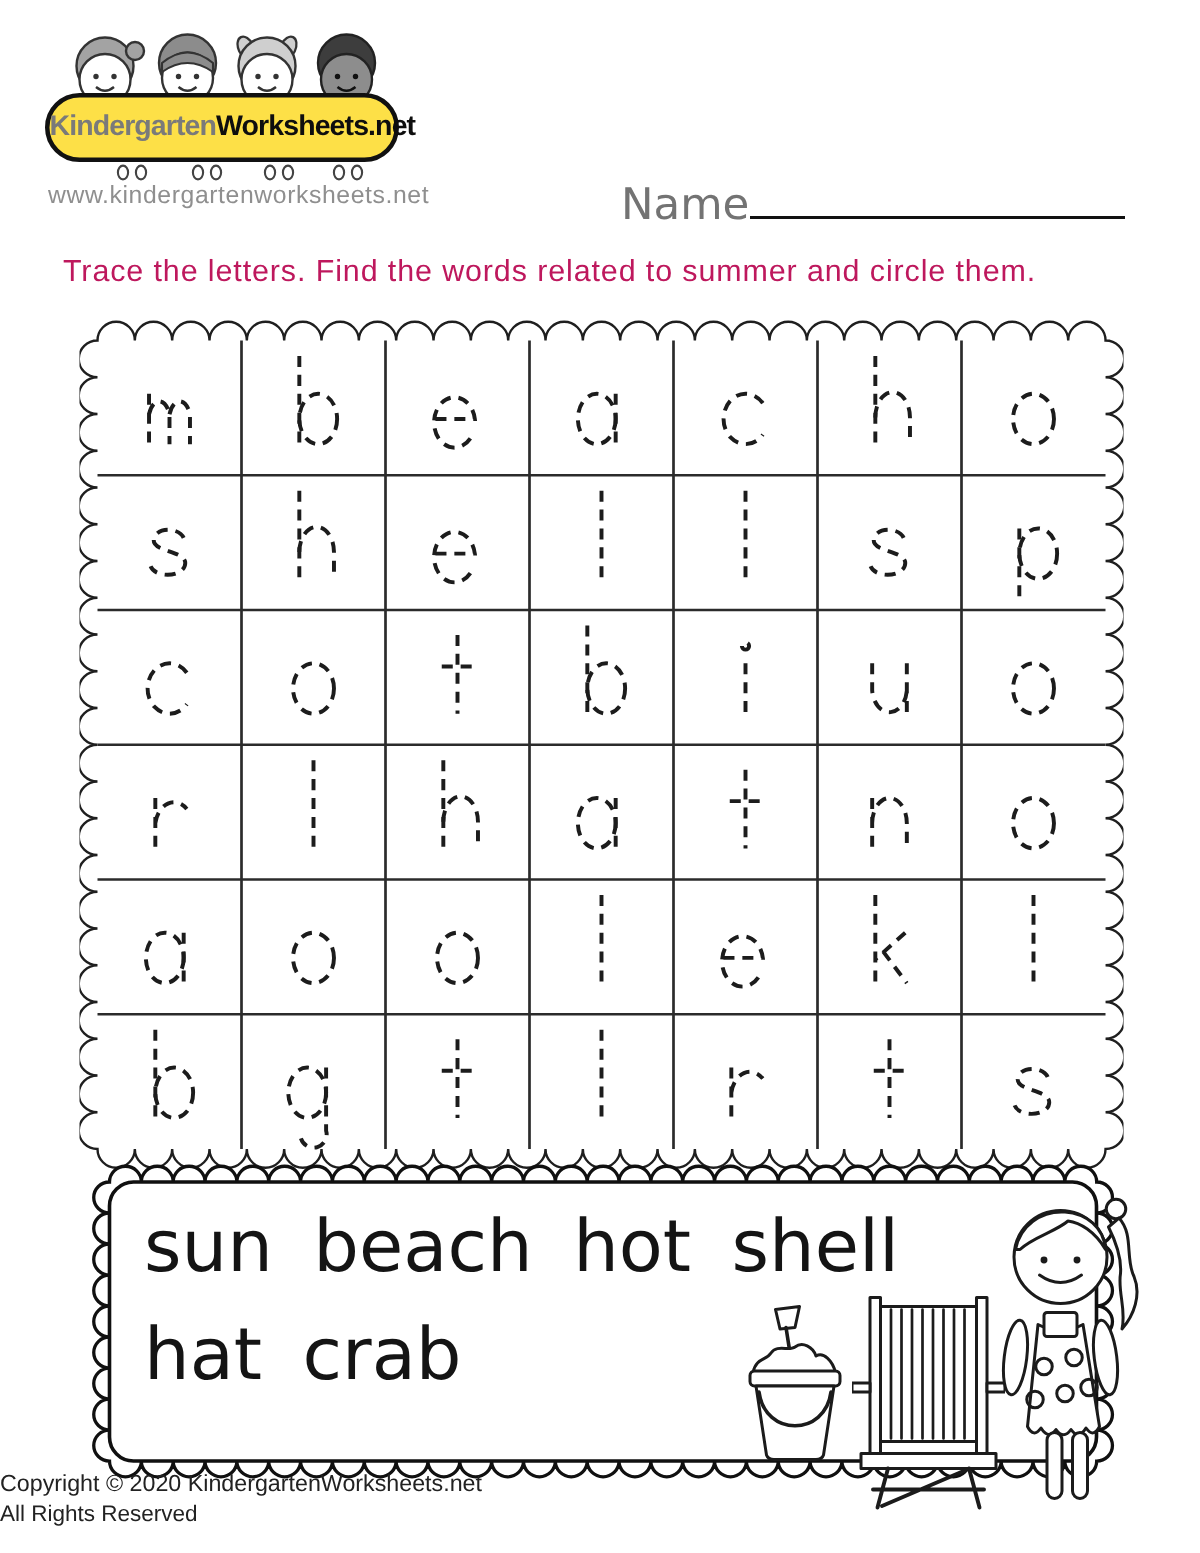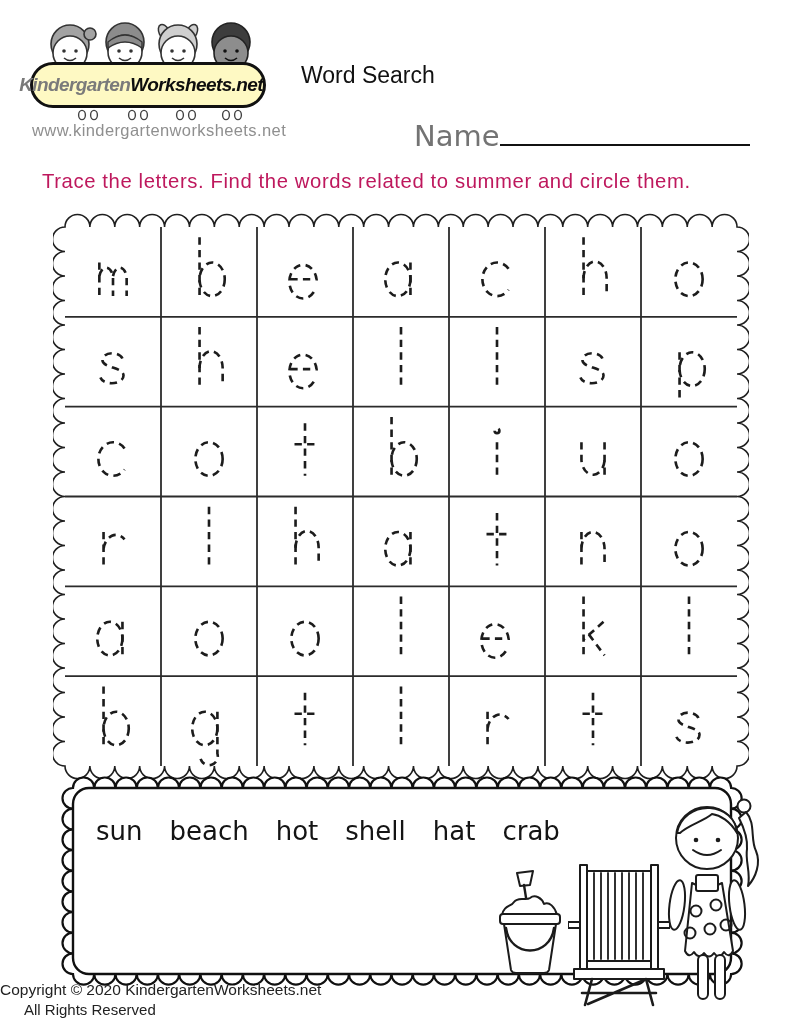--- a/index.html
+++ b/index.html
@@ -4,21 +4,21 @@
 <style>
   html,body{margin:0;padding:0;background:#fff;}
   .page{position:relative;width:800px;height:1035px;background:#fff;overflow:hidden;
         font-family:"Liberation Sans",sans-serif;color:#1a1a1a;}
   .abs{position:absolute;}
 
   
   .logo{left:30px;top:22px;width:242px;height:120px;}
   .logo-heads{left:0;top:0;width:242px;height:62px;}
   .logo-box{left:0;top:40px;width:230px;height:40px;border:3px solid #111;border-radius:23px;
-            background:#fef9c3;display:flex;align-items:center;justify-content:flex-end;white-space:nowrap;font-style:italic;}
+            background:#fde047;display:flex;align-items:center;justify-content:space-between;white-space:nowrap;}
   .logo-box span{font-weight:700;font-size:19px;letter-spacing:-0.6px;}
   .brand-gray{color:#7a7a7a;}
   .brand-black{color:#0e0e0e;}
   .logo-feet{left:0;top:85px;width:242px;height:16px;}
   .logo-url{left:2px;top:99px;width:260px;font-size:16.5px;color:#8f8f8f;letter-spacing:0.4px;}
 
   
   .title{left:300px;top:26px;font-size:31px;letter-spacing:-0.3px;color:#111;}
   .subtitle{left:301px;top:62px;font-size:23px;color:#111;}
   .name-row{left:414px;top:114px;font-size:29px;font-family:"DejaVu Sans",sans-serif;color:#737373;}
@@ -30,32 +30,32 @@
   .grid-svg{left:53px;top:213px;width:696px;height:568px;}
   .scallop-grid{fill:#fff;stroke:#1f1f1f;stroke-width:1.6;}
   .gridline{stroke:#2b2b2b;stroke-width:1.8;}
   .trace{stroke:#1c1c1c;stroke-width:2.5;stroke-dasharray:7 5;fill:none;stroke-linecap:butt;}
 
   
   .wordbox-svg{left:60px;top:776px;width:684px;height:212px;}
   .scallop-box{fill:#fff;stroke:#101010;stroke-width:2.2;}
   .wordbox-rect{fill:#fff;stroke:#101010;stroke-width:2.4;}
   .words{left:96px;top:806px;width:600px;display:flex;flex-wrap:wrap;column-gap:27px;row-gap:22px;
-         font-family:"DejaVu Sans",sans-serif;font-size:26px;color:#141414;line-height:50px;}
+         font-family:"DejaVu Sans",sans-serif;font-size:48px;color:#141414;line-height:50px;}
 
   
   .bucket{left:497px;top:870px;width:66px;height:106px;}
   .chair{left:568px;top:862px;width:102px;height:146px;}
   .girl{left:660px;top:793px;width:106px;height:212px;}
   .lineart{stroke:#1b1b1b;fill:#fff;stroke-width:2;stroke-linecap:round;stroke-linejoin:round;}
 
   
   .footer{left:0;top:981px;width:800px;text-align:left;color:#222;}
   .footer .line1{font-size:15.5px;}
-  .footer .line2{font-size:15px;margin-top:2px;padding-left:24px;}
+  .footer .line2{font-size:15px;margin-top:2px;}
 </style>
 </head>
 <body>
 
 <div class="page">
 
   <div class="abs logo">
     <svg class="abs logo-heads" viewBox="0 0 242 62">
       <g>
         <circle cx="40" cy="22" r="19" fill="#a3a3a3" stroke="#333" stroke-width="1.6"></circle>
@@ -102,21 +102,20 @@
           <ellipse cx="114" cy="8" rx="3.4" ry="4.6"></ellipse>
         <ellipse cx="150" cy="8" rx="3.4" ry="4.6"></ellipse>
           <ellipse cx="162" cy="8" rx="3.4" ry="4.6"></ellipse>
         <ellipse cx="196" cy="8" rx="3.4" ry="4.6"></ellipse>
           <ellipse cx="208" cy="8" rx="3.4" ry="4.6"></ellipse>
       </g>
     </svg>
     <div class="abs logo-url">www.kindergartenworksheets.net</div>
   </div>
 
-  <div class="abs subtitle">Word Search</div>
   <div class="abs name-row">
     <span>Name</span><span class="name-line"></span>
   </div>
 
   <div class="abs instruction">Trace the letters. Find the words related to summer and circle them.</div>
 
   <svg class="abs grid-svg" viewBox="0 0 696 568">
     <defs>
       <g id="g-a">
           <ellipse cx="17" cy="46" rx="12" ry="16"></ellipse>

